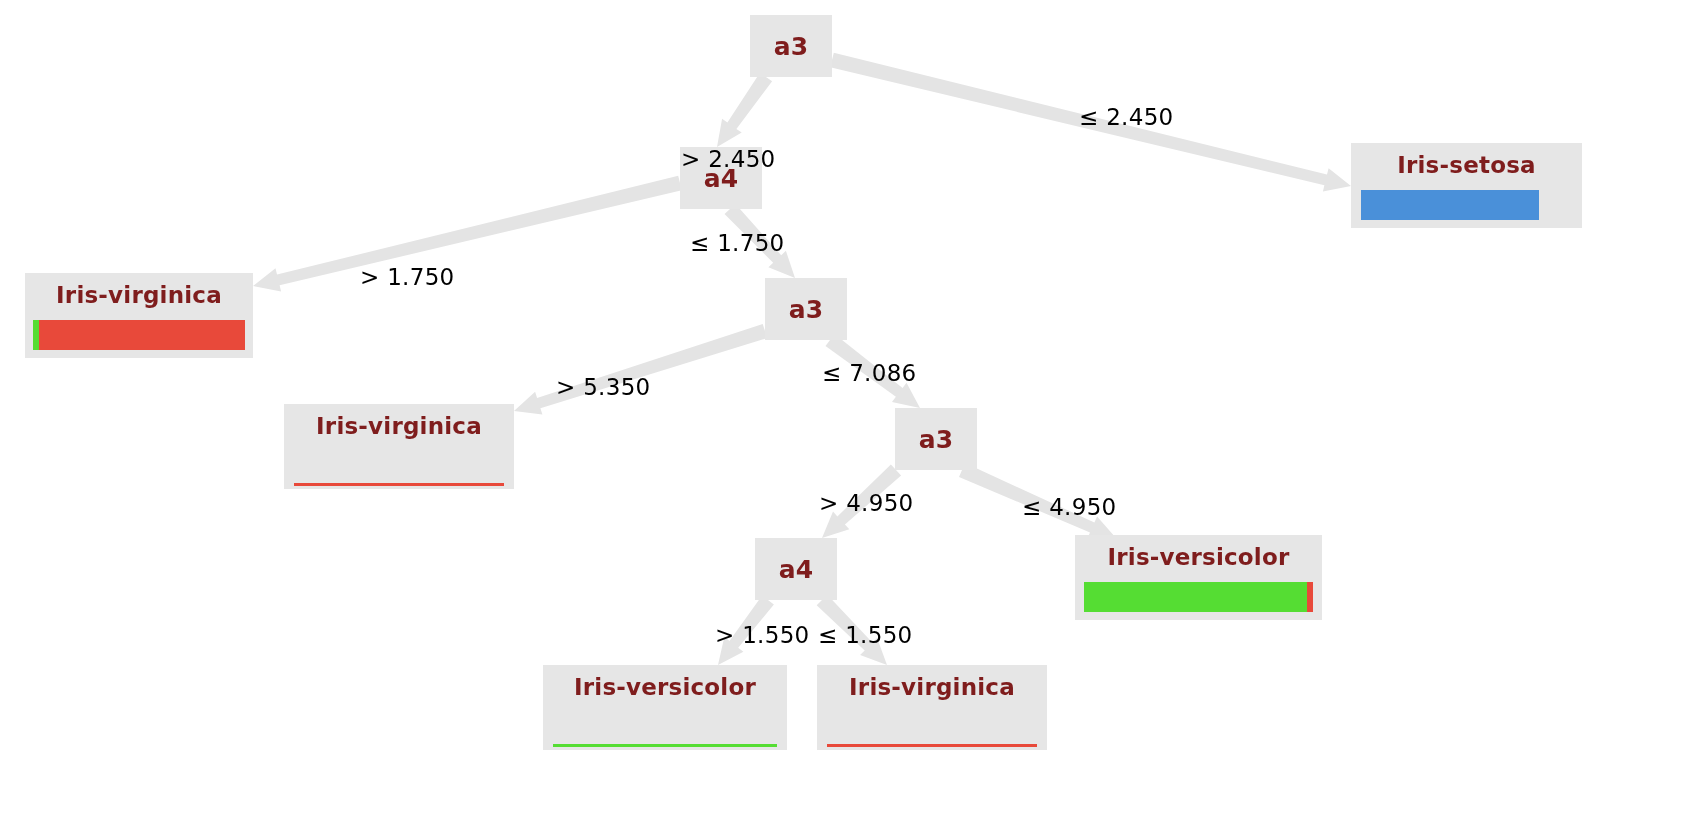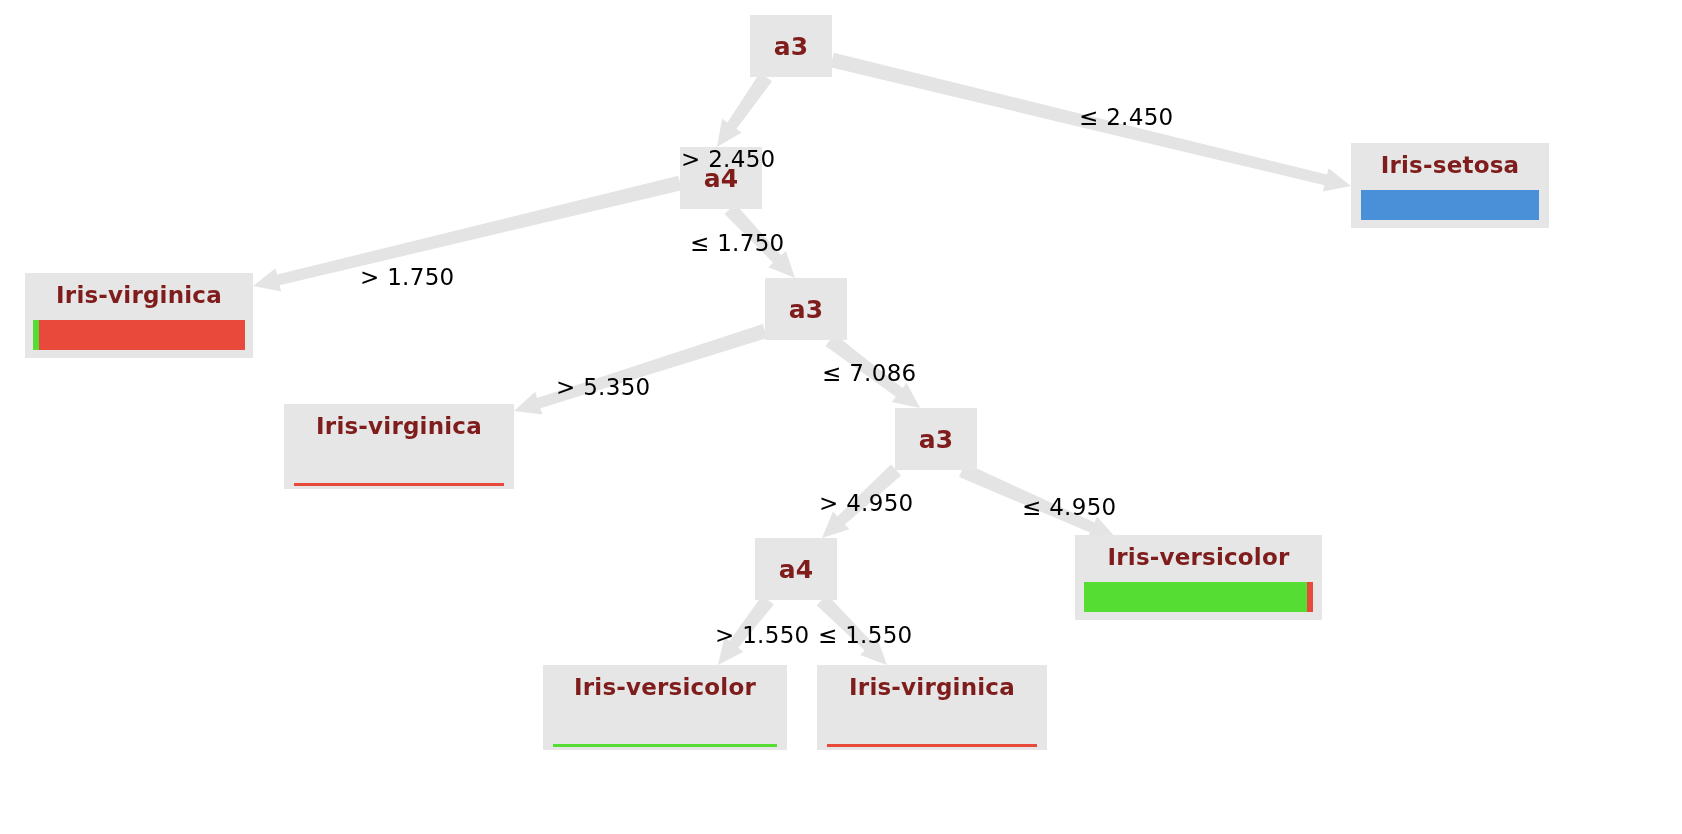--- a/index.html
+++ b/index.html
@@ -88,21 +88,21 @@
       </div>
       <div class="node inner-node" style="left: 765px; top: 278px; width: 82px; height: 62px; background: rgb(230, 230, 230);">
         <div class="node-label">a3</div>
       </div>
       <div class="node inner-node" style="left: 895px; top: 408px; width: 82px; height: 62px; background: rgb(230, 230, 230);">
         <div class="node-label">a3</div>
       </div>
       <div class="node inner-node" style="left: 755px; top: 538px; width: 82px; height: 62px; background: rgb(230, 230, 230);">
         <div class="node-label">a4</div>
       </div>
-      <div class="node leaf-node" style="left: 1351px; top: 143px; width: 198px; height: 85px; background: rgb(230, 230, 230);">
+      <div class="node leaf-node" style="left: 1351px; top: 143px; width: 231px; height: 85px; background: rgb(230, 230, 230);">
         <div class="node-label">Iris-setosa</div>
         <div class="dist-bar" style="left: 10px; top: 47px; width: 178px; height: 30px;">
           <div class="dist-seg" style="width: 100%; background: rgb(74, 144, 217);"></div>
         </div>
       </div>
       <div class="node leaf-node" style="left: 25px; top: 273px; width: 228px; height: 85px; background: rgb(230, 230, 230);">
         <div class="node-label">Iris-virginica</div>
         <div class="dist-bar" style="left: 8px; top: 47px; width: 212px; height: 30px;">
           <div class="dist-seg" style="width: 2.8%; background: rgb(85, 221, 51);"></div>
           <div class="dist-seg" style="width: 97.2%; background: rgb(232, 73, 58);"></div>

